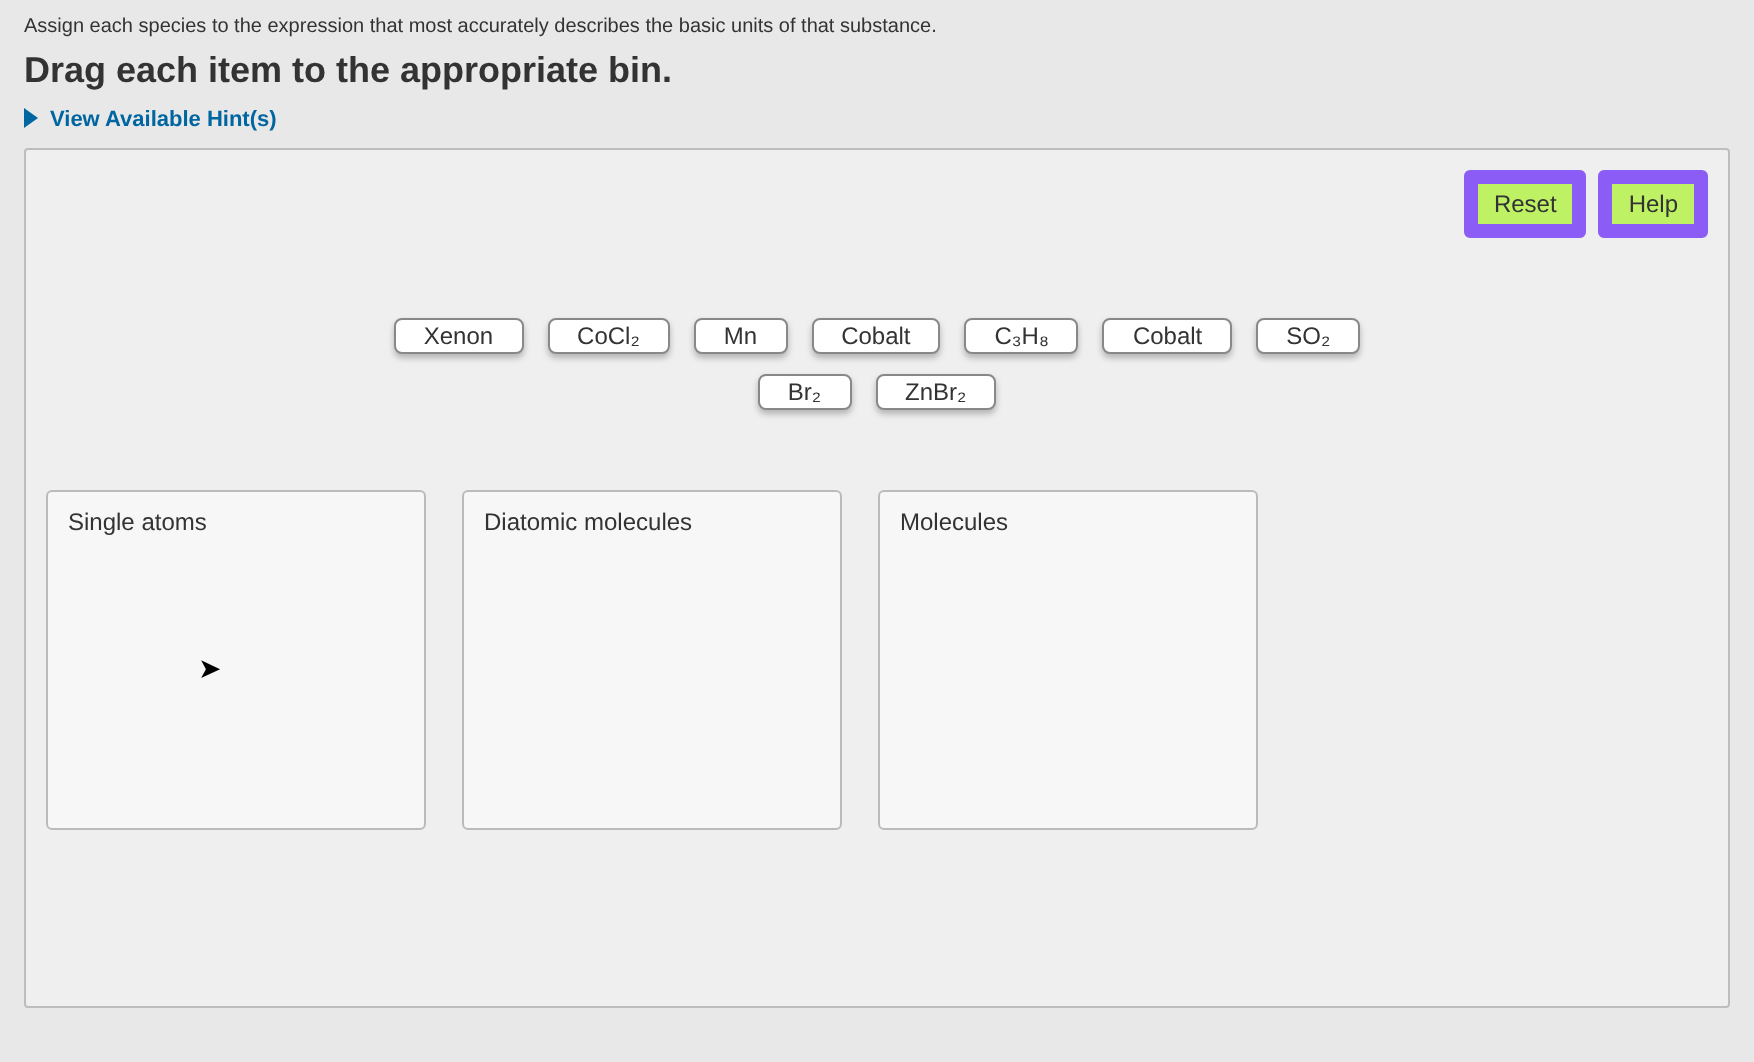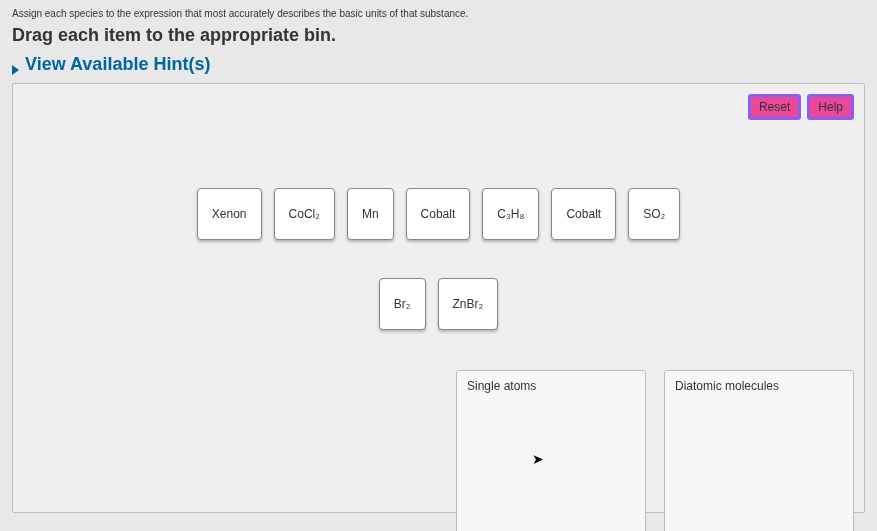--- a/index.html
+++ b/index.html
@@ -18,23 +18,23 @@
       margin-bottom: 6px;
     }
     .sub-instructions {
       font-size: 18px;
       font-weight: bold;
       color: #333;
       margin-bottom: 8px;
     }
     .hint-toggle {
       display: flex;
-      align-items: flex-end;
+      align-items: flex-start;
       color: #0066a1;
-      font-size: 18px;
+      font-size: 11px;
       font-weight: bold;
       cursor: pointer;
       margin-bottom: 8px;
     }
     .hint-toggle .triangle {
       display: inline-block;
       width: 0; height: 0;
       border-top: 5px solid transparent;
       border-bottom: 5px solid transparent;
       border-left: 7px solid #0066a1;
@@ -48,22 +48,22 @@
       position: relative;
       height: 430px;
     }
     .top-controls {
       display: flex;
       justify-content: flex-end;
       gap: 6px;
       margin-bottom: 40px;
     }
     .ctrl-btn {
-      border: 3px solid #8b5cf6;
-      background: #ec4899;
+      border: 7px solid #8b5cf6;
+      background: #bef264;
       border-radius: 3px;
       padding: 3px 8px;
       font-size: 12px;
       color: #333;
       cursor: pointer;
     }
     .items-area {
       display: flex;
       flex-direction: column;
       align-items: center;
@@ -73,32 +73,31 @@
     .items-row {
       display: flex;
       gap: 12px;
       justify-content: center;
       flex-wrap: wrap;
     }
     .drag-item {
       border: 1px solid #888;
       background: #fff;
       border-radius: 4px;
-      padding: 18px 14px;
+      padding: 1px 14px;
       font-size: 12px;
       color: #333;
       cursor: move;
       box-shadow: 0 2px 3px rgba(0,0,0,0.25), inset 0 0 0 1px rgba(255,255,255,0.5);
       white-space: nowrap;
-      margin-top: 28px;
     }
     .bins-row {
       display: flex;
       gap: 18px;
-      justify-content: flex-end;
+      justify-content: flex-start;
     }
     .bin {
       border: 1px solid #bbb;
       background: #f7f7f7;
       border-radius: 3px;
       width: 190px;
       height: 170px;
       padding: 8px 10px;
     }
     .bin-label {
@@ -146,14 +145,17 @@
   </div>
 
   <div class="bins-row">
     <div class="bin" style="position:relative;">
       <div class="bin-label">Single atoms</div>
       <span class="cursor-arrow" style="position:absolute; left:75px; top:80px;">➤</span>
     </div>
     <div class="bin">
       <div class="bin-label">Diatomic molecules</div>
     </div>
+    <div class="bin">
+      <div class="bin-label">Molecules</div>
+    </div>
   </div>
 </div>
 
 </body></html>

